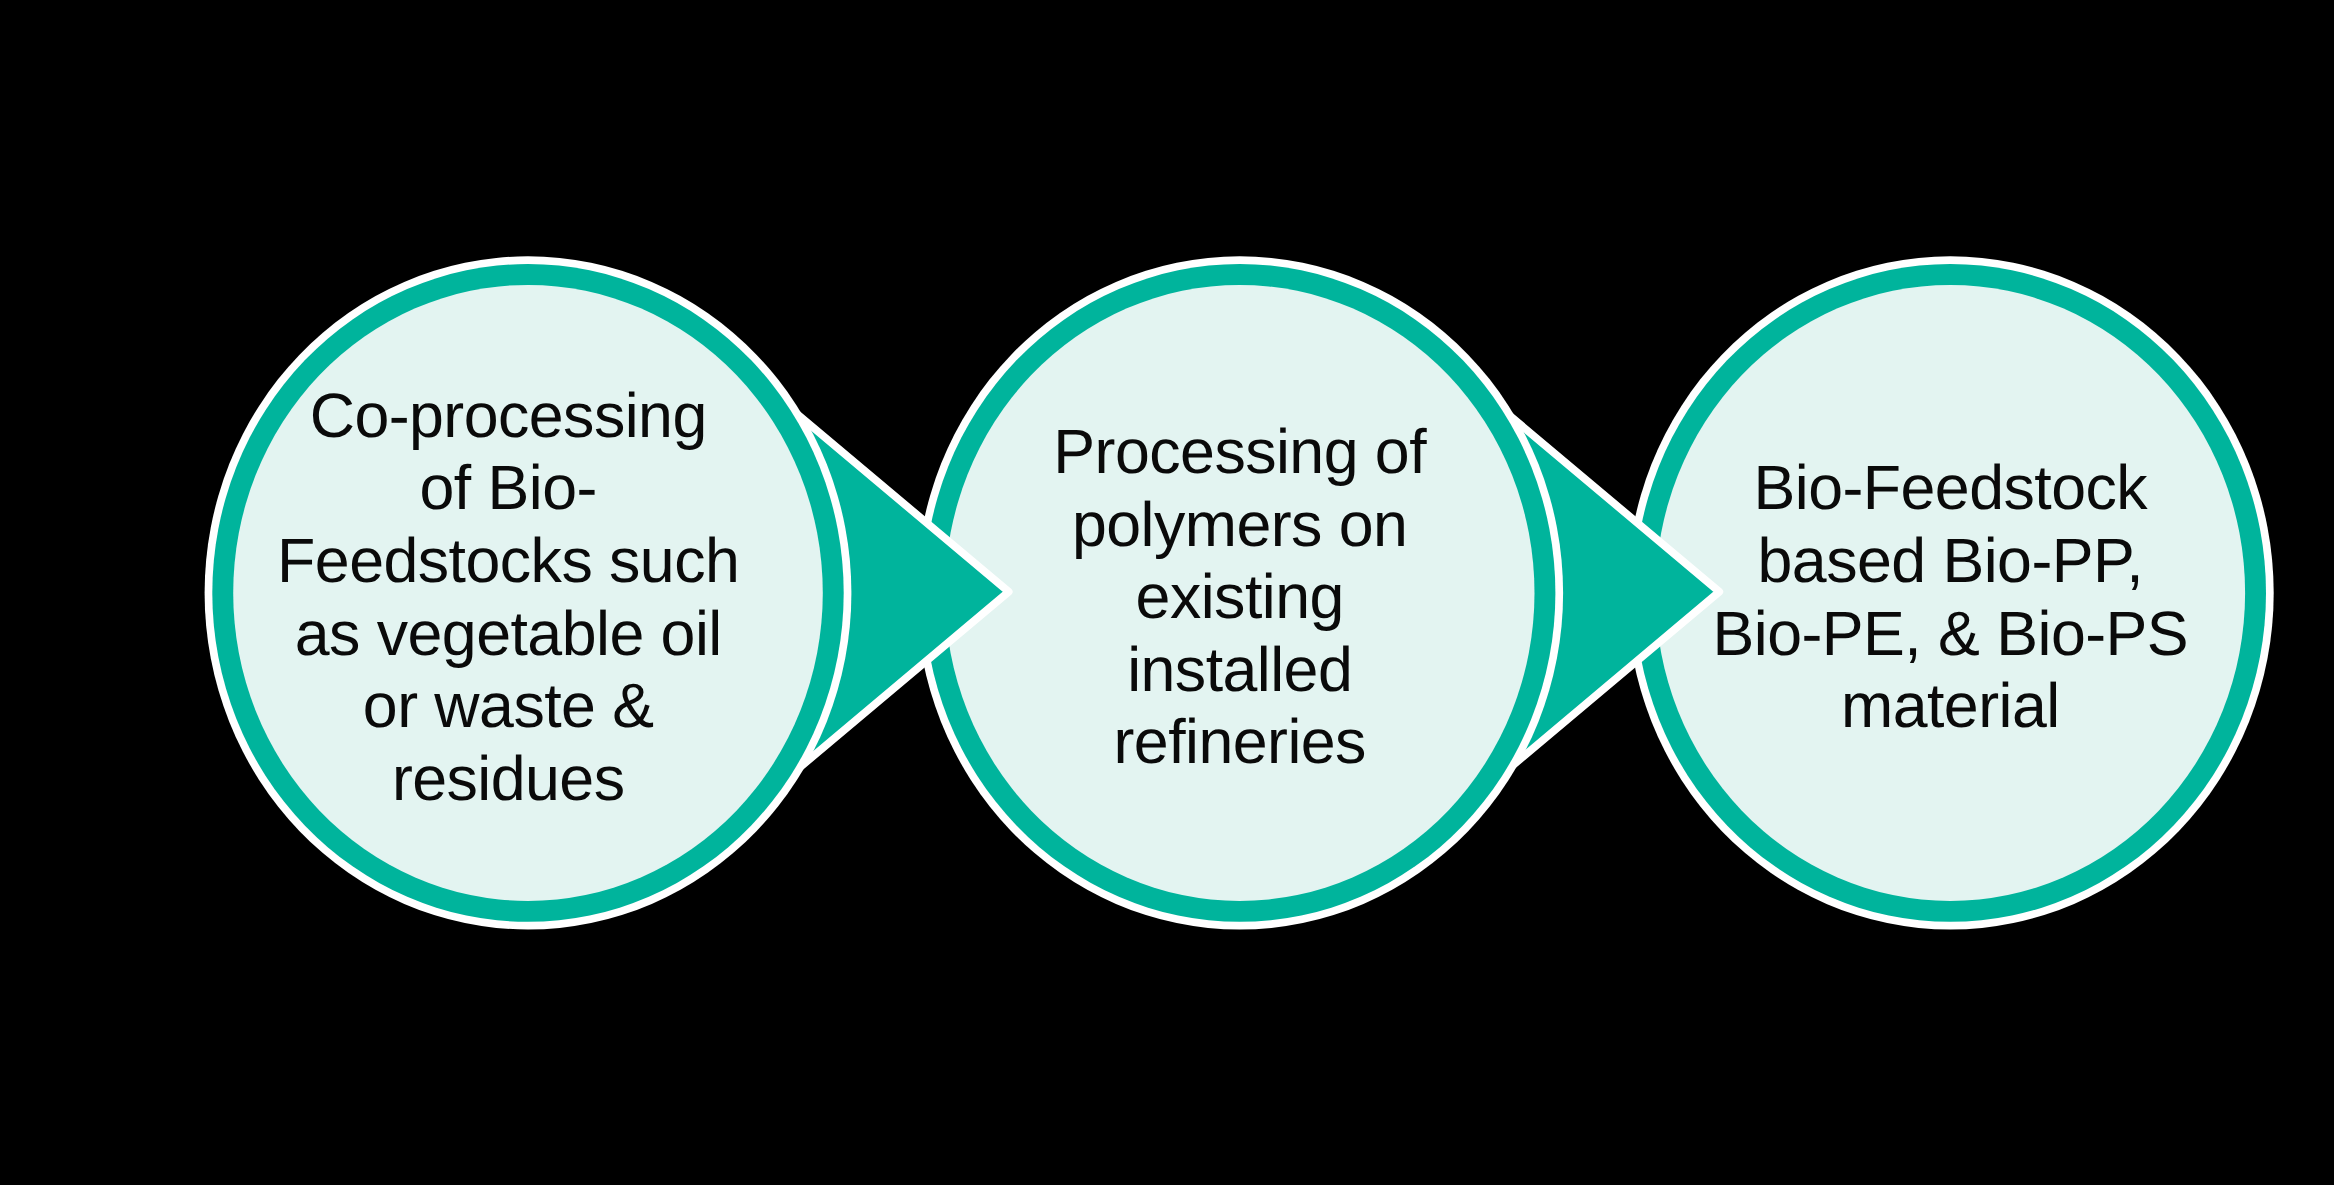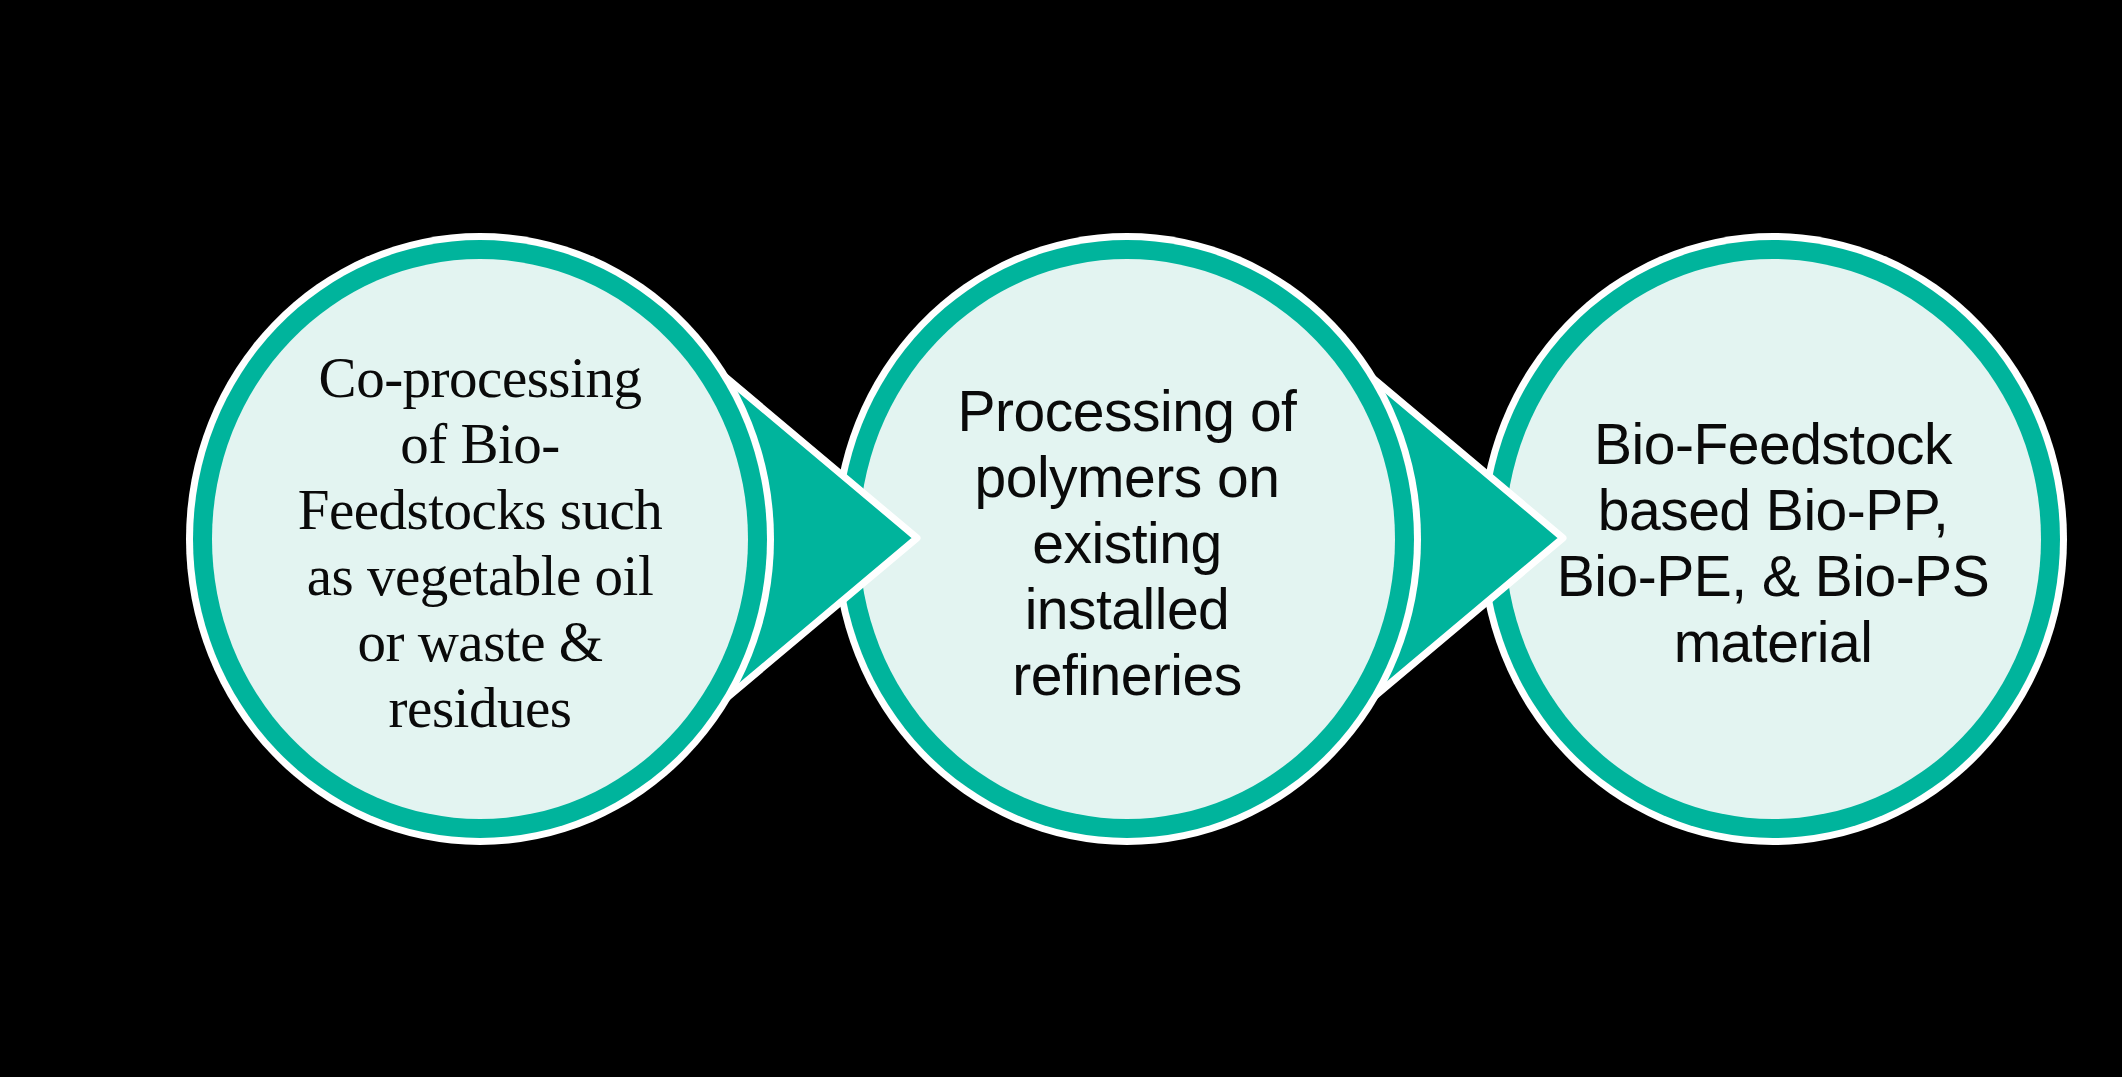--- a/index.html
+++ b/index.html
@@ -34,21 +34,21 @@
     transform: translate(-50%, -50%);
     text-align: center;
     color: var(--text);
     font-size: 57px;
     line-height: 66px;
     letter-spacing: -0.5px;
     font-weight: 400;
     white-space: pre-line;
     pointer-events: none;
   }
-  .label-1 { left: 480px;  top: 543px; font-family: Liberation Serif, serif; }
+  .label-1 { left: 462px;  top: 543px; }
   .label-2 { left: 1127px; top: 543px; }
   .label-3 { left: 1773px; top: 543px; }
 </style>
 </head>
 <body>
 
 <div class="stage">
 
   <svg class="diagram-svg" width="2122" height="1077" viewBox="0 0 2122 1077">
 

